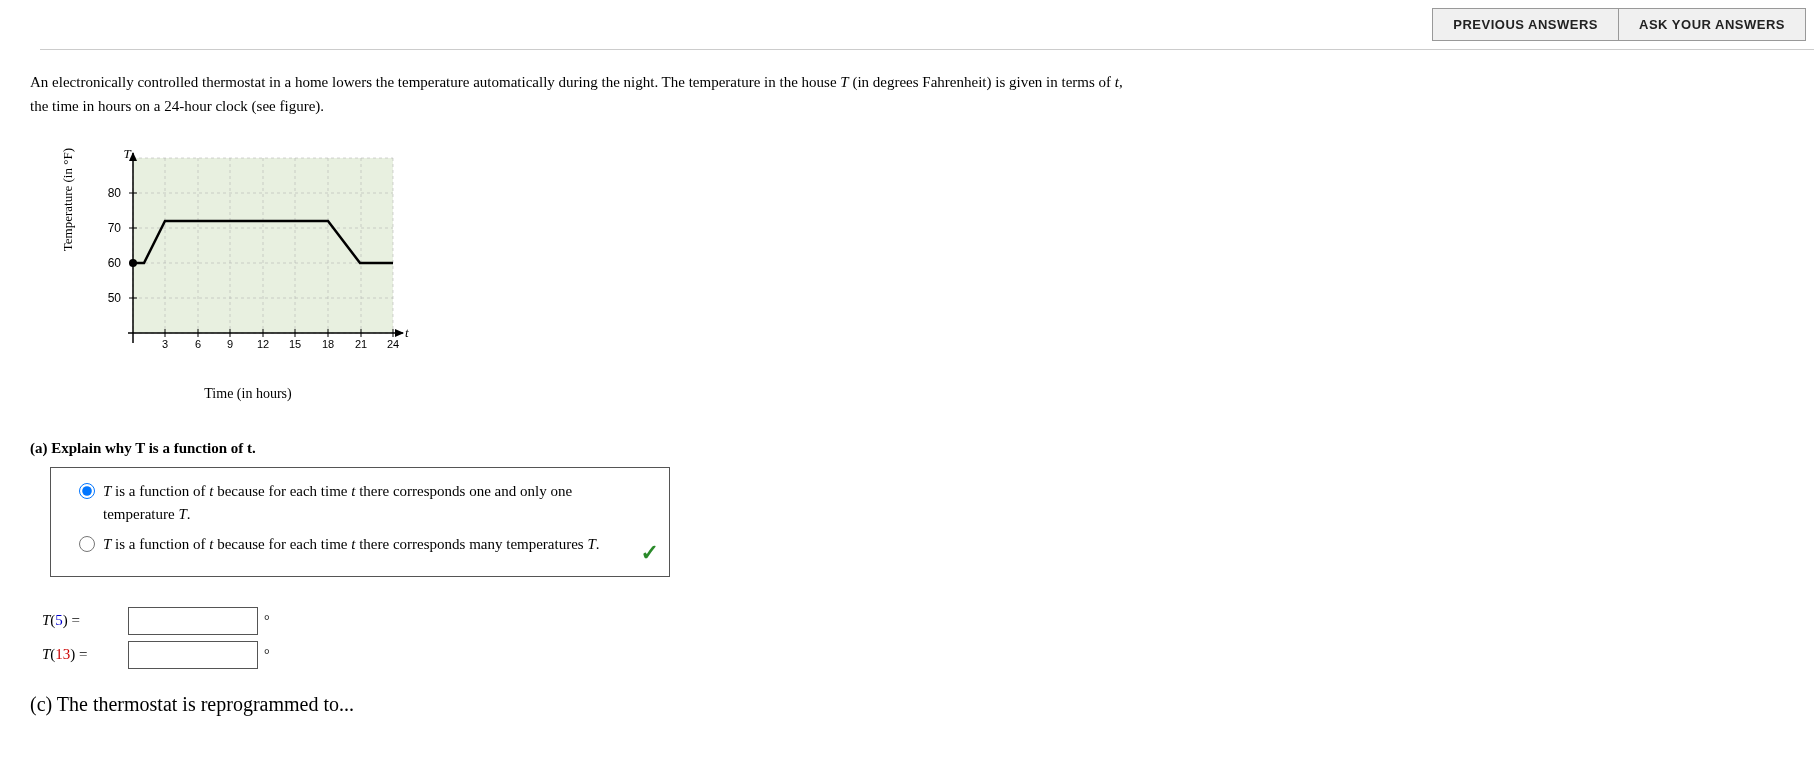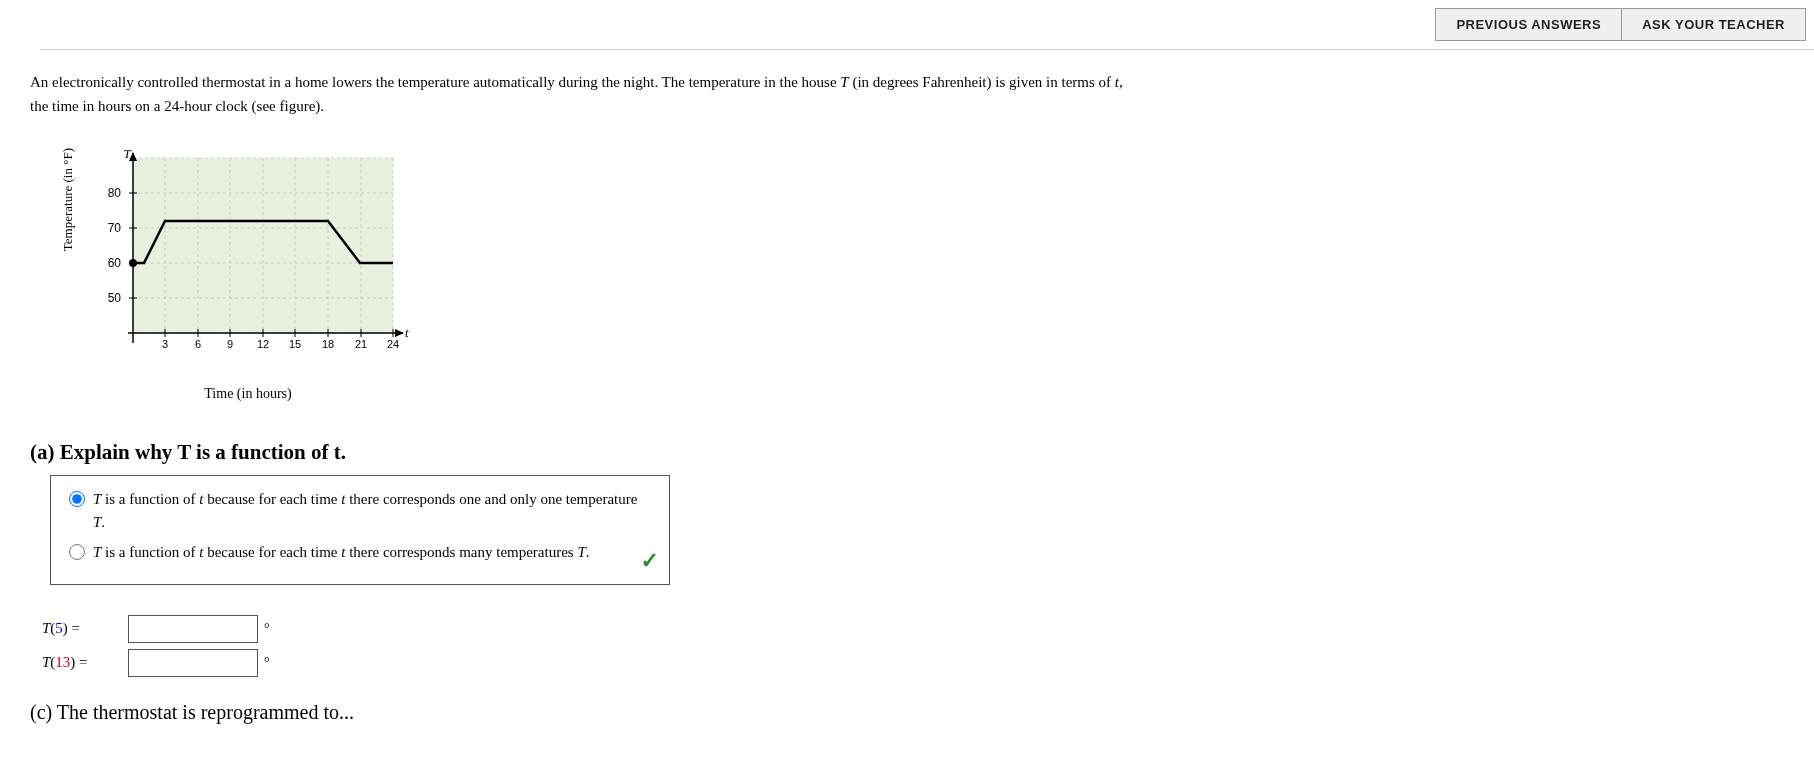--- a/index.html
+++ b/index.html
@@ -86,26 +86,26 @@
     .x-label {
       font-size: 14px;
       font-weight: normal;
       text-align: center;
       margin-top: 4px;
     }
 
     .part-label {
       margin-top: 18px;
       margin-bottom: 10px;
-      font-size: 21px;
+      font-size: 15px;
     }
 
     .answer-box {
       border: 1px solid #555;
-      padding: 12px 18px;
+      padding: 12px 28px;
       max-width: 620px;
       margin-left: 20px;
       position: relative;
       background: #fff;
     }
 
     .radio-option {
       display: flex;
       align-items: flex-start;
       margin-bottom: 8px;
@@ -174,21 +174,21 @@
       font-style: italic;
     }
     .bold { font-weight: bold; }
   </style>
 </head>
 <body>
 
 <div class="top-bar">
   <div class="top-bar-buttons">
     <button class="top-bar-btn">PREVIOUS ANSWERS</button>
-    <button class="top-bar-btn">ASK YOUR TEACHER</button>
+    <button class="top-bar-btn">ASK YOUR ANSWERS</button>
   </div>
 </div>
 
 <div class="main-content">
 
   
   <div class="problem-text">
     An electronically controlled thermostat in a home lowers the temperature automatically during the night. The temperature in the house <em>T</em> (in degrees Fahrenheit) is given in terms of <em>t</em>, the time in hours on a 24-hour clock (see figure).
   </div>
 

